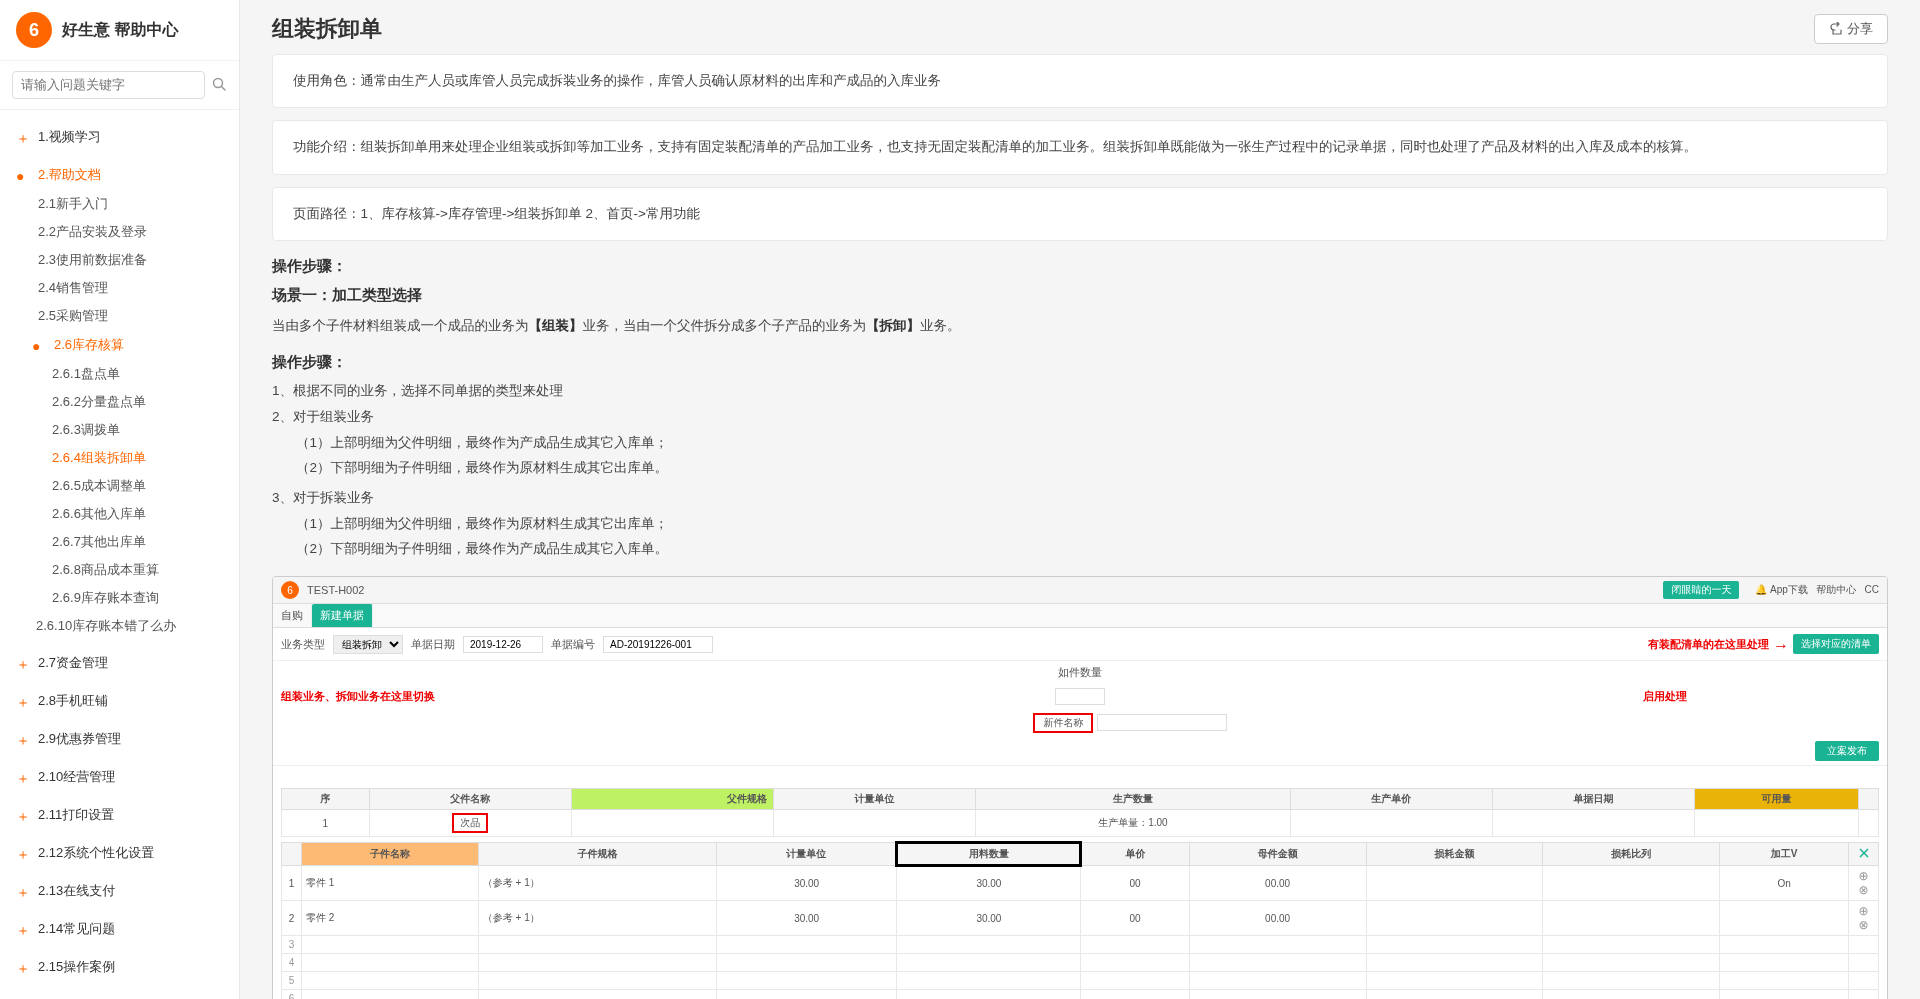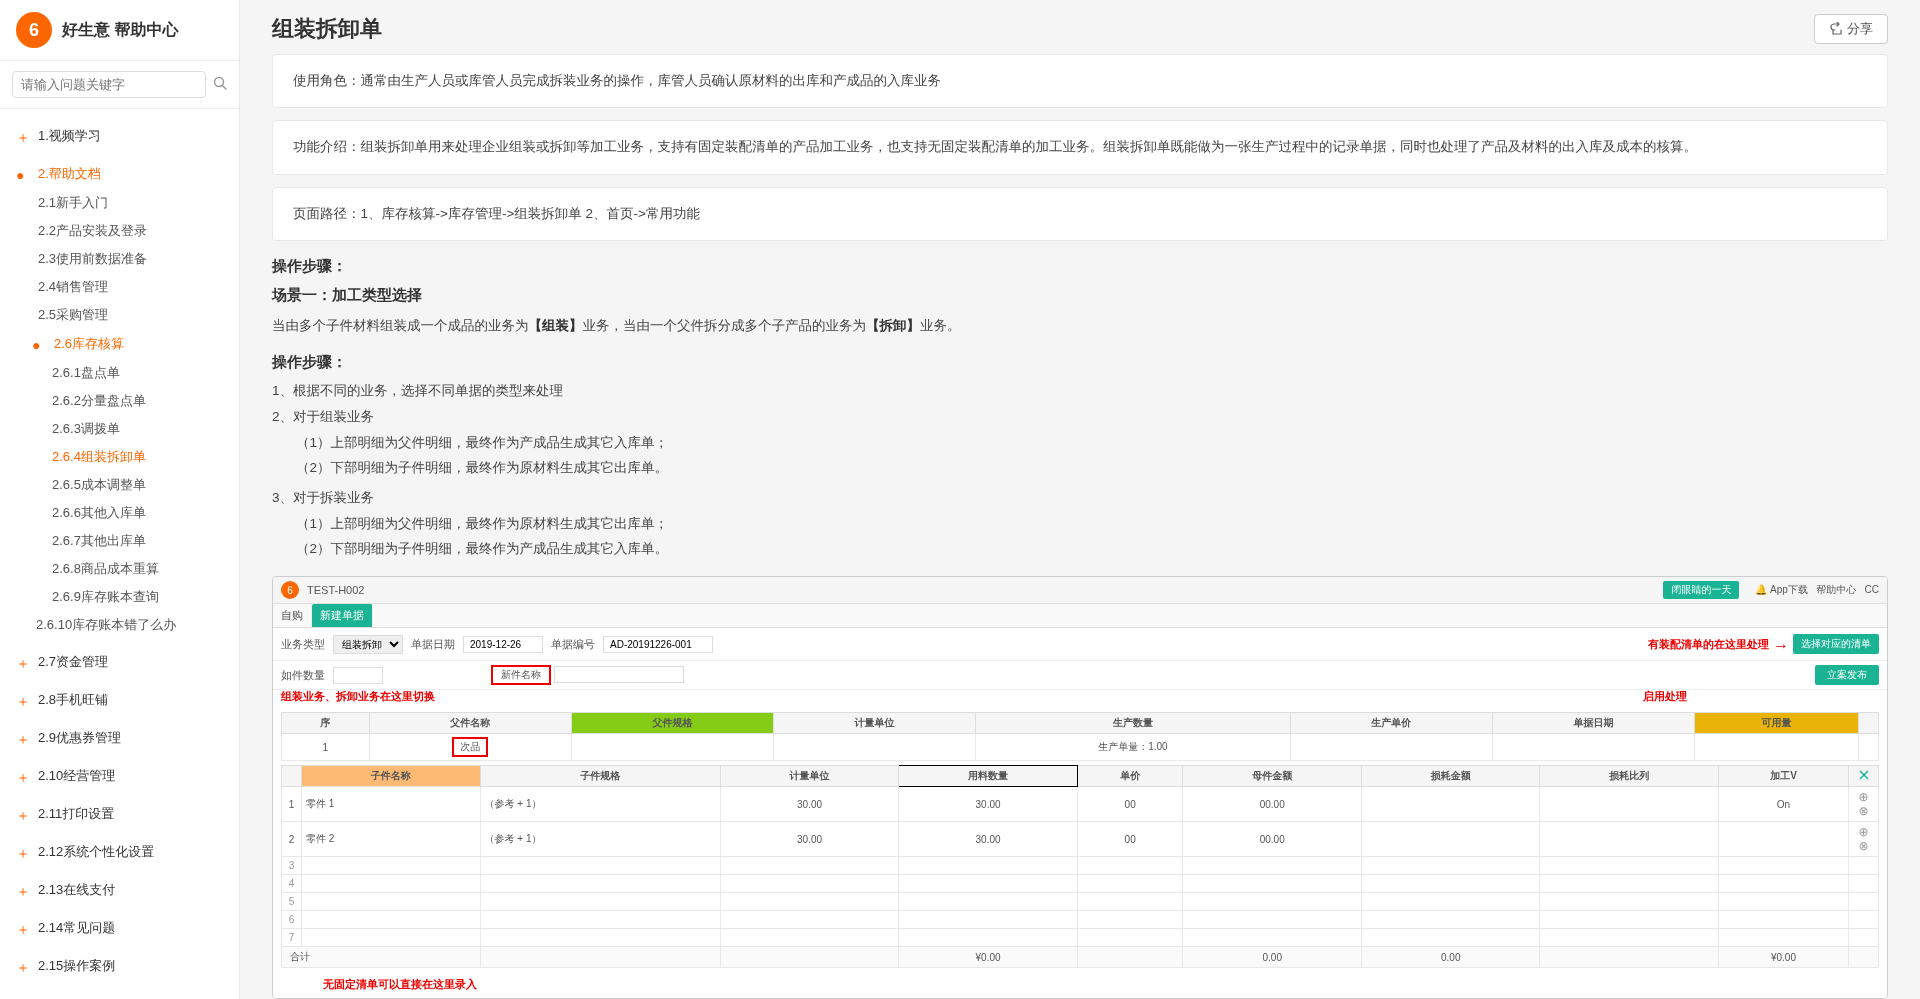--- a/index.html
+++ b/index.html
@@ -34,20 +34,21 @@
     .logo-text { font-size: 16px; font-weight: bold; color: #333; }
     .search-box {
       padding: 10px 12px;
       border-bottom: 1px solid #f0f0f0;
       display: flex; align-items: center;
     }
     .search-input {
       flex: 1; border: 1px solid #ddd; border-radius: 4px;
       padding: 5px 8px; font-size: 13px; outline: none;
       color: #999;
+      font-family: Liberation Serif, serif;
     }
     .search-icon-btn {
       margin-left: 6px; cursor: pointer; color: #999;
     }
     .nav-list {
       flex: 1; overflow-y: auto; padding: 8px 0;
     }
     .nav-section {
       padding: 4px 0;
     }
@@ -316,42 +317,42 @@
           <input type="text" value="2019-12-26" style="border: 1px solid rgb(221, 221, 221); font-size: 10px; padding: 2px 6px; width: 80px;">
           <span style="font-size:11px;color:#555;">单据编号</span>
           <input type="text" value="AD-20191226-001" style="border: 1px solid rgb(221, 221, 221); font-size: 10px; padding: 2px 6px; width: 110px;">
           <div style="margin-left:auto;display:flex;align-items:center;gap:4px;">
             <span style="color:#e00;font-size:11px;font-weight:bold;white-space:nowrap;">有装配清单的在这里处理</span>
             <span style="color:#e00;font-size:16px;">→</span>
             <button style="background:#1ab394;color:#fff;border:none;border-radius:2px;padding:3px 8px;font-size:10px;">选择对应的清单</button>
           </div>
         </div>
 
-        <div style="padding:4px 8px;display:flex;align-items:center;gap:8px;border-bottom:1px solid #eee;position:relative;">
+        <div style="padding:4px 8px;display:flex;align-items:center;gap:8px;border-bottom:1px solid #eee;position:relative;flex-direction:column;">
           <span style="font-size:11px;color:#555;">如件数量</span>
           <input type="text" style="border: 1px solid rgb(221, 221, 221); font-size: 10px; padding: 2px 6px; width: 50px;">
           <div style="margin-left:100px;">
             <div style="border:2px solid #e00;display:inline-block;padding:1px 8px;font-size:10px;color:#555;">新件名称</div>
             <input type="text" style="border: 1px solid rgb(221, 221, 221); font-size: 10px; padding: 2px 50px 2px 6px; width: 130px;">
           </div>
           <div style="margin-left:auto;">
             <button style="background:#1ab394;color:#fff;border:none;border-radius:2px;padding:3px 12px;font-size:10px;">立案发布</button>
           </div>
 
           <div style="position:absolute;left:8px;top:28px;color:#e00;font-size:11px;font-weight:bold;white-space:nowrap;">组装业务、拆卸业务在这里切换</div>
           <div style="position:absolute;right:200px;top:28px;color:#e00;font-size:11px;font-weight:bold;">启用处理</div>
         </div>
 
         <div style="padding:6px 8px 2px 8px;margin-top:16px;">
           <table style="width:100%;border-collapse:collapse;font-size:10px;">
             <thead>
               <tr>
                 <th style="background:#f5f5f5;border:1px solid #ddd;padding:3px 6px;text-align:center;color:#555;">序</th>
                 <th style="background:#f5f5f5;border:1px solid #ddd;padding:3px 6px;text-align:center;color:#555;">父件名称</th>
-                <th style="background:#84cc16;border:1px solid #ddd;padding:3px 6px;text-align:center;color:#555;">父件规格</th>
+                <th style="background:#bef264;border:1px solid #ddd;padding:3px 6px;text-align:right;color:#555;">父件规格</th>
                 <th style="background:#f5f5f5;border:1px solid #ddd;padding:3px 6px;text-align:center;color:#555;">计量单位</th>
                 <th style="background:#f5f5f5;border:1px solid #ddd;padding:3px 6px;text-align:center;color:#555;">生产数量</th>
                 <th style="background:#f5f5f5;border:1px solid #ddd;padding:3px 6px;text-align:center;color:#555;">生产单价</th>
                 <th style="background:#f5f5f5;border:1px solid #ddd;padding:3px 6px;text-align:center;color:#555;">单据日期</th>
                 <th style="background:#eab308;border:1px solid #ddd;padding:3px 6px;text-align:center;color:#555;">可用量</th>
                 <th style="background:#f5f5f5;border:1px solid #ddd;padding:3px 6px;text-align:center;color:#555;width:20px;"></th>
               </tr>
             </thead>
             <tbody>
               <tr>
@@ -372,21 +373,21 @@
         </div>
 
         <div style="padding:2px 8px 6px 8px;position:relative;">
           <table style="width:100%;border-collapse:collapse;font-size:10px;">
             <thead>
               <tr>
                 <th style="background:#f5f5f5;border:1px solid #ddd;padding:3px 4px;text-align:center;color:#555;width:20px;"></th>
                 <th style="background:#fdba74;border:1px solid #ddd;padding:3px 4px;text-align:center;color:#555;">子件名称</th>
                 <th style="background:#f5f5f5;border:1px solid #ddd;padding:3px 4px;text-align:center;color:#555;">子件规格</th>
                 <th style="background:#f5f5f5;border:1px solid #ddd;padding:3px 4px;text-align:center;color:#555;">计量单位</th>
-                <th style="background:#f5f5f5;border:1px solid #000000;padding:3px 4px;color:#555;">用料数量</th>
+                <th style="background:#f5f5f5;border:3px solid #000000;padding:3px 4px;color:#555;">用料数量</th>
                 <th style="background:#f5f5f5;border:1px solid #ddd;padding:3px 4px;text-align:center;color:#555;">单价</th>
                 <th style="background:#f5f5f5;border:1px solid #ddd;padding:3px 4px;text-align:center;color:#555;">母件金额</th>
                 <th style="background:#f5f5f5;border:1px solid #ddd;padding:3px 4px;text-align:center;color:#555;">损耗金额</th>
                 <th style="background:#f5f5f5;border:1px solid #ddd;padding:3px 4px;text-align:center;color:#555;">损耗比列</th>
                 <th style="background:#f5f5f5;border:1px solid #ddd;padding:3px 4px;text-align:center;color:#555;">加工V</th>
                 <th style="background:#f5f5f5;border:1px solid #ddd;padding:3px 4px;text-align:center;color:#555;width:30px;">
                   <svg width="12" height="12" viewBox="0 0 12 12" fill="none">
                       <path d="M2 2l8 8M10 2l-8 8" stroke="#1ab394" stroke-width="1.5"></path>
                     </svg>
                 </th>

